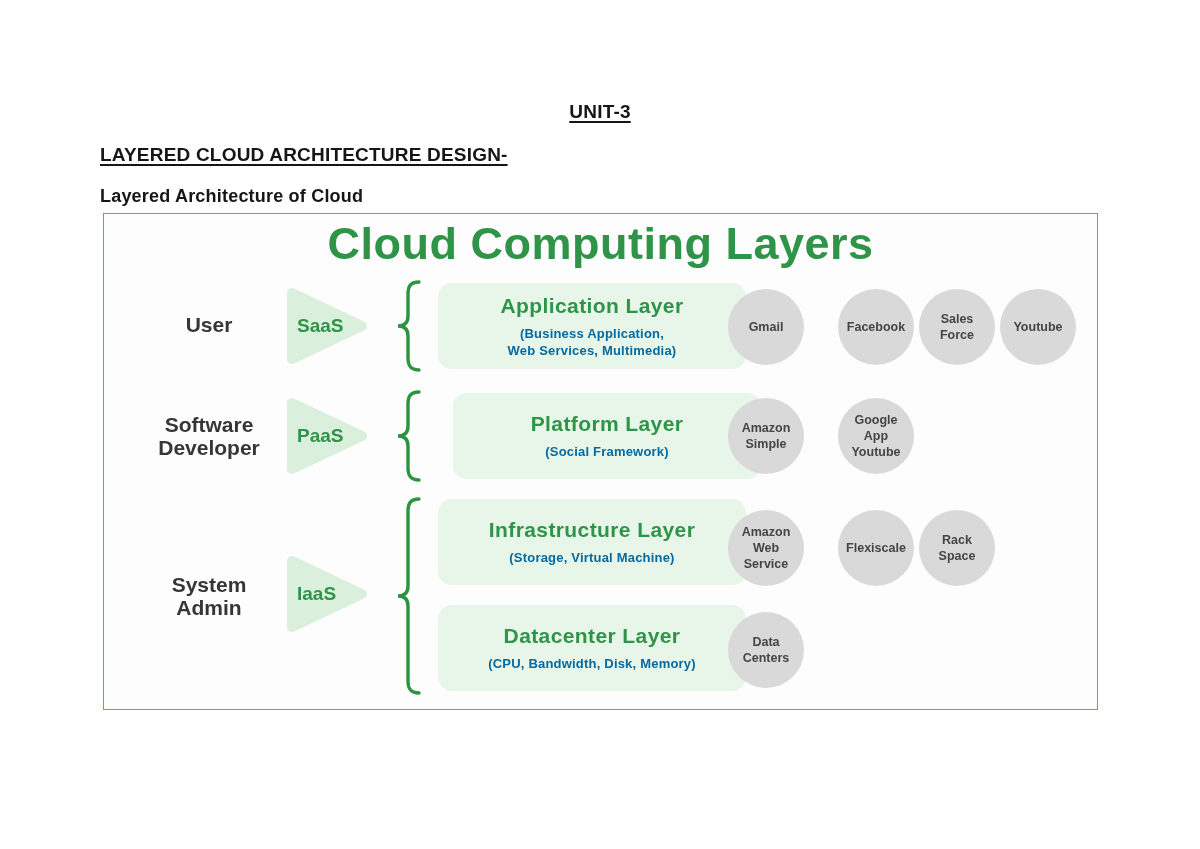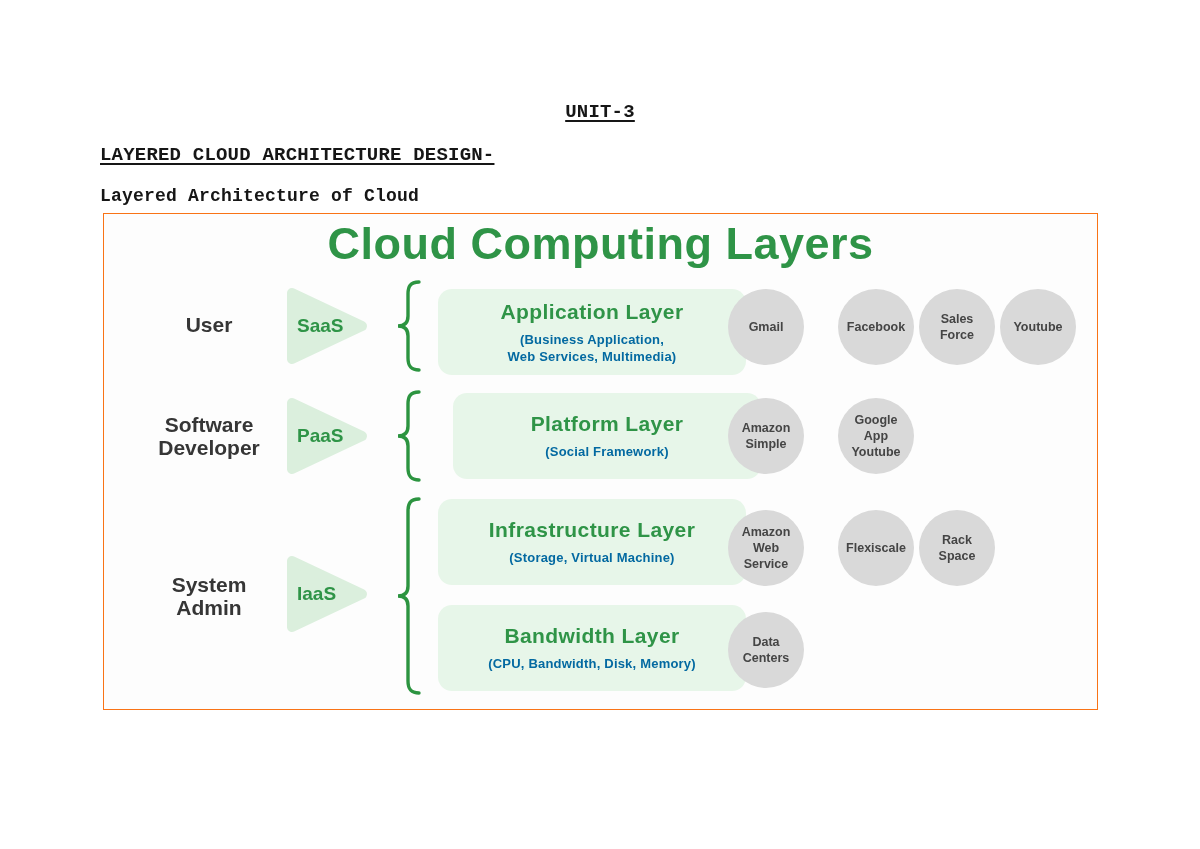--- a/index.html
+++ b/index.html
@@ -2,21 +2,21 @@
 <html><head>
 <meta charset="utf-8">
 <style>
   * { margin: 0; padding: 0; box-sizing: border-box; }
   html, body { width: 1200px; height: 849px; background: #ffffff; }
   body { position: relative; overflow: hidden; font-family: "Liberation Sans", sans-serif; }
 
   
   .doc-heading {
     position: absolute;
-    font-family: Liberation Mono, monospace;
+    font-family: Liberation Sans, sans-serif;
     font-weight: bold;
     color: #161616;
     letter-spacing: 0.2px;
     white-space: nowrap;
   }
   .unit-heading {
     top: 101px; left: 0; width: 1200px;
     text-align: center; font-size: 19px;
     text-decoration: underline;
     text-decoration-thickness: 2px;
@@ -89,21 +89,21 @@
   
   .layer-box {
     position: absolute;
     left: 334px; width: 308px; height: 86px;
     background: #e7f6e9;
     border-radius: 14px;
     display: flex; flex-direction: column;
     align-items: center; justify-content: center;
     gap: 7px;
   }
-  .layer-1 { top: 75px; align-items: center; }
+  .layer-1 { top: 69px; align-items: center; }
   .layer-2 { top: 179px; margin-left: 15px; }
   .layer-3 { top: 285px; }
   .layer-4 { top: 391px; }
   .layer-title {
     font-size: 21px; font-weight: bold;
     color: #2f9447; letter-spacing: 0.4px;
     white-space: nowrap;
   }
   .layer-subtitle {
     font-size: 13px; font-weight: bold;
@@ -195,21 +195,21 @@
     </div>
     <div class="layer-box layer-2">
       <div class="layer-title">Platform Layer</div>
       <div class="layer-subtitle">(Social Framework)</div>
     </div>
     <div class="layer-box layer-3">
       <div class="layer-title">Infrastructure Layer</div>
       <div class="layer-subtitle">(Storage, Virtual Machine)</div>
     </div>
     <div class="layer-box layer-4">
-      <div class="layer-title">Bandwidth Layer</div>
+      <div class="layer-title">Datacenter Layer</div>
       <div class="layer-subtitle">(CPU, Bandwidth, Disk, Memory)</div>
     </div>
 
     <div class="circle row1 col0">Gmail</div>
     <div class="circle row1 col1">Facebook</div>
     <div class="circle row1 col2">Sales
 Force</div>
     <div class="circle row1 col3">Youtube</div>
 
     <div class="circle row2 col0">Amazon

